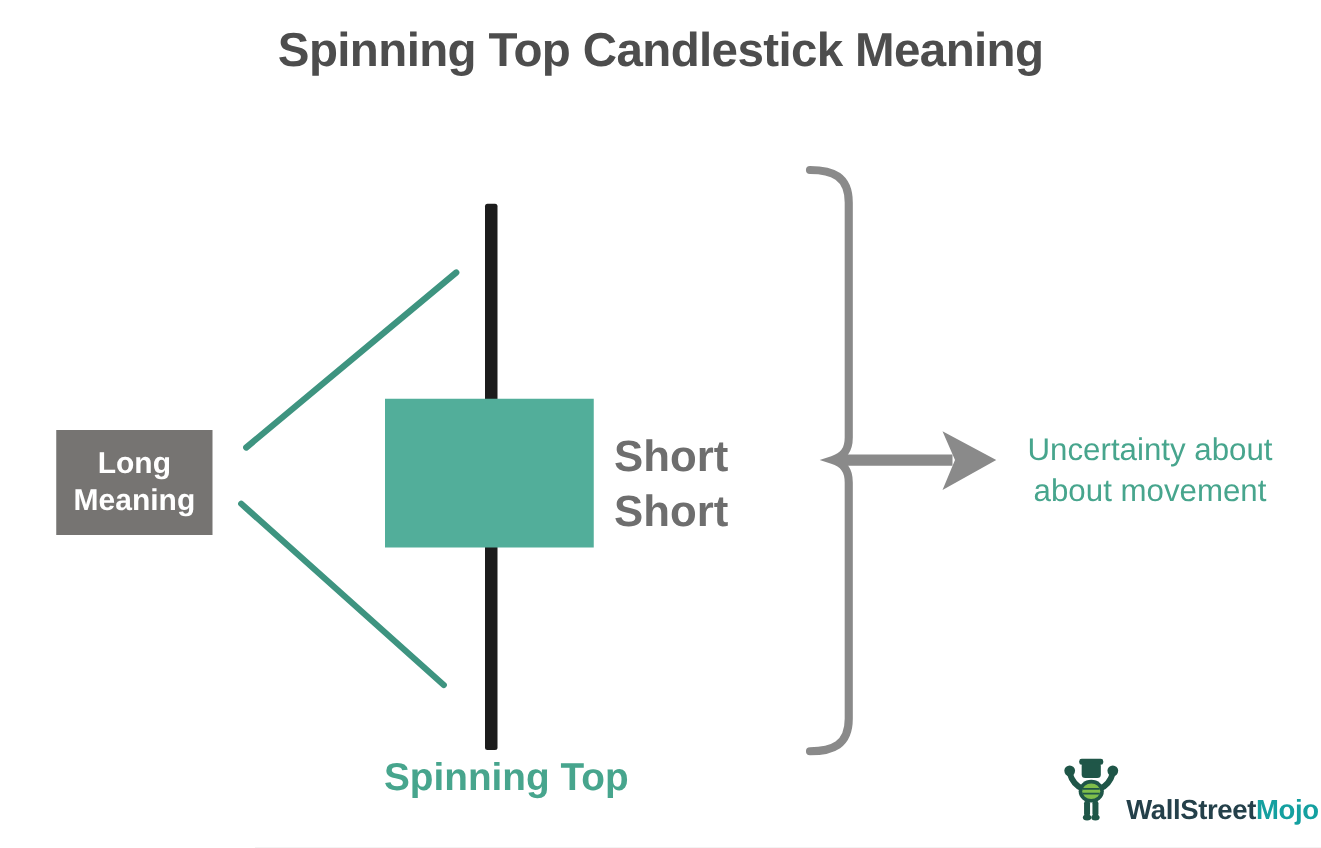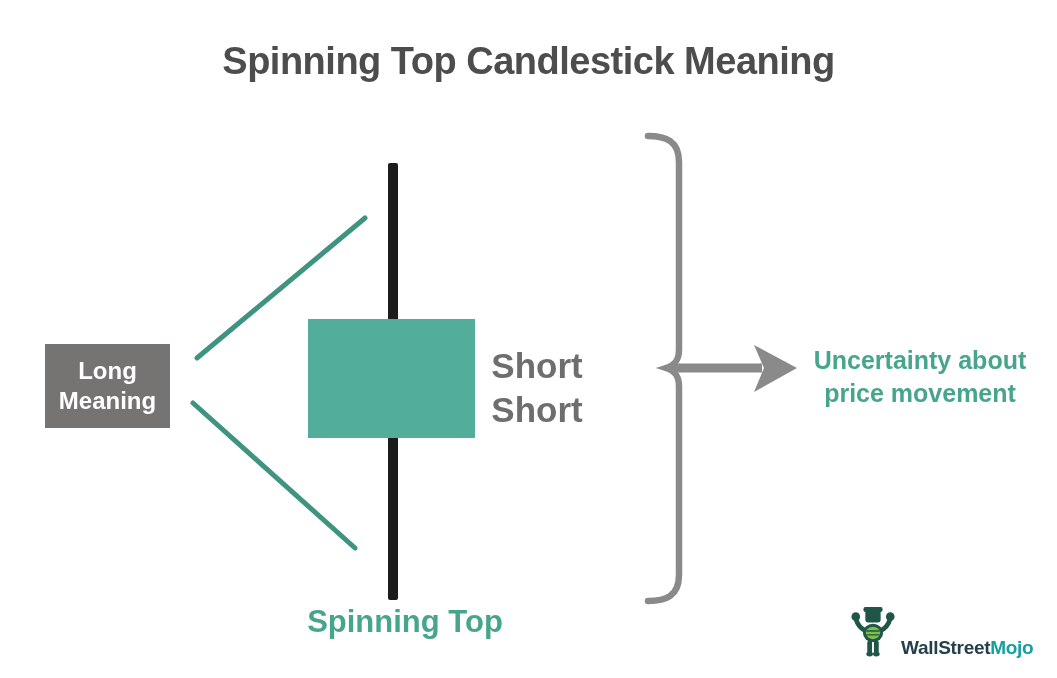--- a/index.html
+++ b/index.html
@@ -8,21 +8,21 @@
     --brace-gray:#8A8A8A; --logo-navy:#24404A; --logo-teal:#14A0A0;
     --mascot-dark:#1F5648; --mascot-green:#7FBE4B; --background:#FFFFFF;
   }
   *{margin:0;padding:0;box-sizing:border-box;}
   html,body{background:#e9e9e9;}
   .canvas{
     position:relative; width:1057px; height:678px; background:var(--background);
     font-family:"Liberation Sans", sans-serif; overflow:hidden; margin:0 auto;
   }
   .title{
-    position:absolute; top:40px; left:0; width:1057px; text-align:center;
+    position:absolute; top:20px; left:0; width:1057px; text-align:center;
     font-size:38px; font-weight:700; letter-spacing:-0.5px; color:var(--title-gray);
   }
   svg.lines{position:absolute; left:0; top:0; pointer-events:none;}
   .teal-stroke{stroke:var(--teal-line); stroke-width:5; stroke-linecap:round;}
   .brace{stroke:var(--brace-gray); stroke-width:6.5; fill:none; stroke-linecap:round;}
   .arrow-shaft{stroke:var(--brace-gray); stroke-width:9;}
   .arrow-head{fill:var(--brace-gray);}
   .wick{
     position:absolute; left:388px; top:163px; width:10px; height:437px;
     background:var(--wick-black); border-radius:2px;
@@ -40,27 +40,27 @@
   .shortbody{
     position:absolute; left:482px; top:344px; width:110px; text-align:center;
     color:var(--label-gray); font-size:35px; font-weight:700; line-height:1.25;
   }
   .spintop{
     position:absolute; left:255px; top:604px; width:300px; text-align:center;
     color:var(--teal-text); font-size:31px; font-weight:700;
   }
   .uncertainty{
     position:absolute; left:795px; top:344px; width:250px; text-align:center;
-    color:var(--teal-text); font-size:25px; font-weight:700; line-height:1.3;
+    color:var(--teal-text); font-size:25px; font-weight:400; line-height:1.3;
   }
   .logo{
     position:absolute; left:850px; top:604px; height:56px;
     display:flex; align-items:center; gap:5px;
   }
-  .brand{font-size:19px; font-weight:700; letter-spacing:-0.3px; white-space:nowrap;margin-top:32px;}
+  .brand{font-size:22px; font-weight:700; letter-spacing:-0.3px; white-space:nowrap;margin-top:32px;}
   .brand1{color:var(--logo-navy);}
   .brand2{color:var(--logo-teal);}
 </style>
 </head>
 <body>
 
 <div class="canvas">
 
   <h1 class="title">Spinning Top Candlestick Meaning</h1>
 
@@ -89,21 +89,21 @@
 
   <div class="shortbody">
     <span>Short</span><br>
     <span>Short</span>
   </div>
 
   <div class="spintop">Spinning Top</div>
 
   <div class="uncertainty">
     <span>Uncertainty about</span><br>
-    <span>price movement</span>
+    <span>about movement</span>
   </div>
 
   <div class="logo">
     <svg width="46" height="52" viewBox="0 0 48 54">
 
       <circle cx="6" cy="11" r="4.5" fill="var(--mascot-dark)"></circle>
       <circle cx="42" cy="11" r="4.5" fill="var(--mascot-dark)"></circle>
 
       <path d="M6 13 C8 20 12 24 17 26" stroke="var(--mascot-dark)" stroke-width="5" fill="none" stroke-linecap="round"></path>
       <path d="M42 13 C40 20 36 24 31 26" stroke="var(--mascot-dark)" stroke-width="5" fill="none" stroke-linecap="round"></path>

